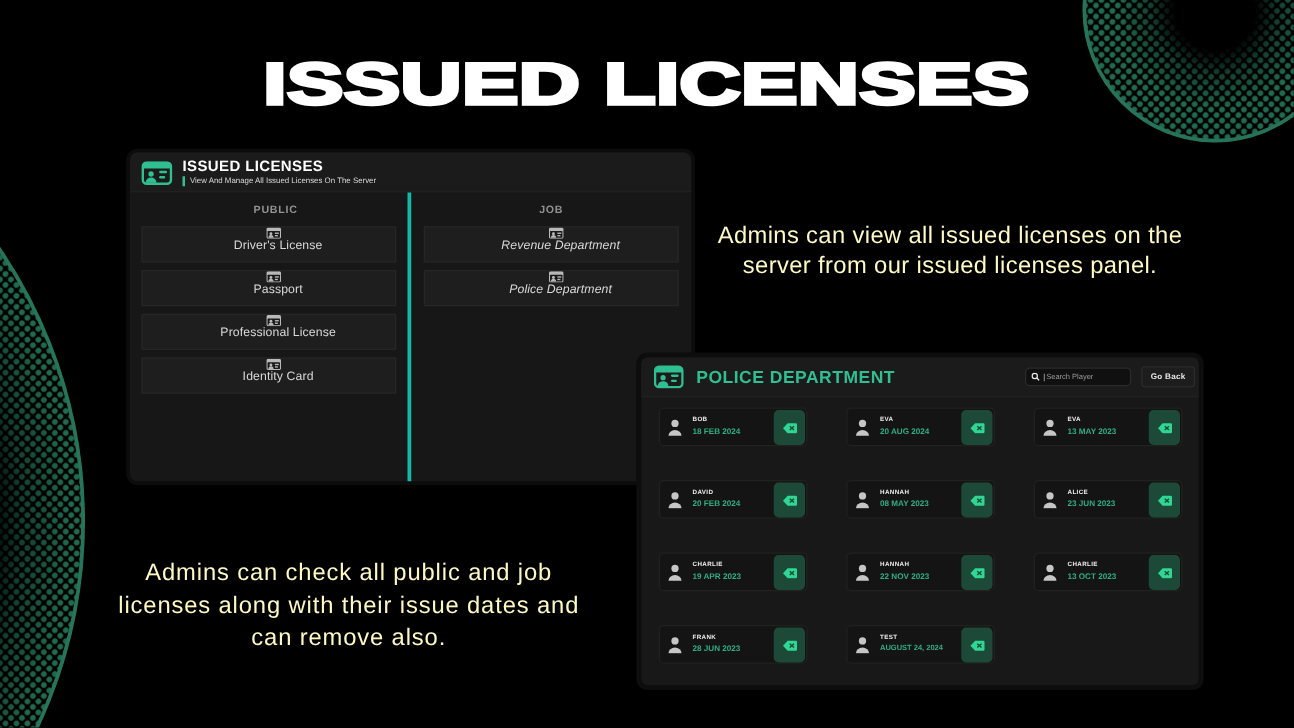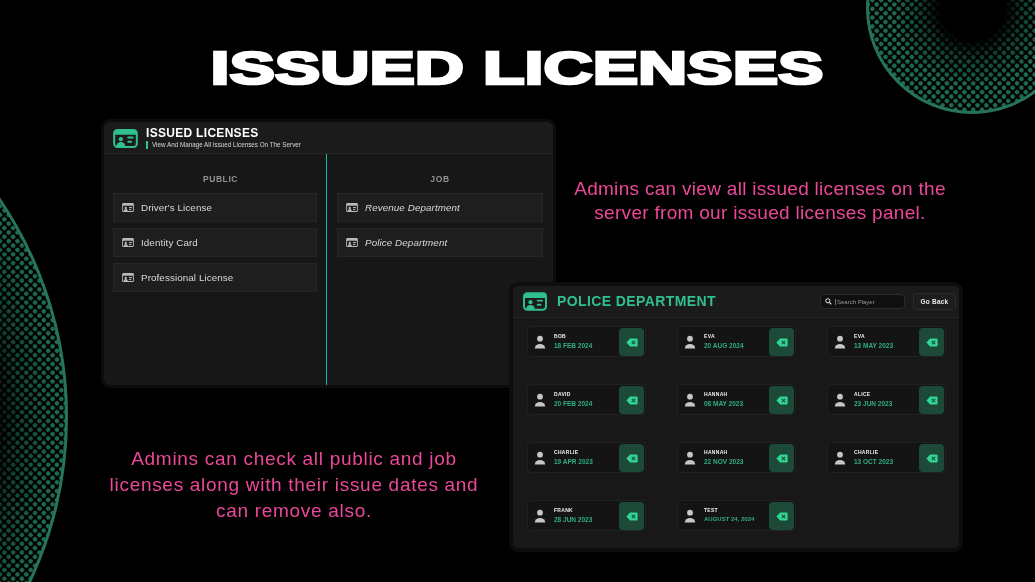--- a/index.html
+++ b/index.html
@@ -17,26 +17,26 @@
   #p1 .hdr{height:31px;display:flex;align-items:center;padding:0 0 0 9px;
       border-bottom:1px solid #262626;background:#1b1b1b;
       border-radius:6px 6px 0 0;}
   #p1 .hdr .ttl{margin-left:8px;}
   #p1 .hdr .t1{font-size:12px;font-weight:bold;color:#fff;letter-spacing:.3px;line-height:13px;position:relative;top:1px;}
   #p1 .hdr .t2{font-size:6.3px;color:#d8d8d8;line-height:8px;margin-top:2px;
       display:flex;align-items:center;}
   #p1 .hdr .t2 .bar{display:inline-block;width:2px;height:8px;background:#2fbf90;margin-right:4px;}
   #p1 .body{display:flex;height:231px;}
   #p1 .col{width:222px;box-sizing:border-box;}
-  #p1 .col.c2{width:227px;border-left:1px solid #14b8a6;}
+  #p1 .col.c2{width:227px;border-left:3px solid #14b8a6;}
   #p1 .coltitle{font-size:8.5px;font-weight:bold;color:#929292;letter-spacing:.6px;
-      text-align:center;margin:20px 0 9px;}
+      text-align:center;margin:8px 0 9px;}
   .lic{height:29px;border-radius:0;background:#1e1e1e;border:1px solid #262626;
       display:flex;align-items:center;margin:0 9px 6px 9px;box-sizing:border-box;
-      padding-left:8px;}
+      padding-left:8px;flex-direction:column;}
   #p1 .c2 .lic{margin:0 10px 6px 10px;font-style:italic;}
   .lic .txt{font-size:9.8px;color:#d9d9d9;margin-left:7px;letter-spacing:.1px;}
 
   
   #p2{position:absolute;left:509px;top:282px;width:454px;height:270px;
       background:#181818;border:4px solid #0d0d0d;border-radius:9px;
       box-sizing:border-box;}
   #p2 .hdr{height:31px;display:flex;align-items:center;padding:0 3px 0 10px;
       border-bottom:1px solid #262626;background:#1b1b1b;border-radius:5px 5px 0 0;}
   #p2 .hdr .t1{font-size:14px;font-weight:bold;color:#2fbf90;letter-spacing:.4px;margin-left:10px;position:relative;top:-1px;}
@@ -52,21 +52,21 @@
   .card{width:119px;height:31px;background:#141414;border:1px solid #212121;
       border-radius:4px;display:flex;align-items:center;box-sizing:border-box;
       padding-left:6px;position:relative;}
   .card .who{margin-left:8px;position:relative;top:-1px;}
   .card .nm{font-size:5px;font-weight:bold;color:#eeeeee;letter-spacing:.3px;}
   .card .dt{font-size:6.5px;font-weight:bold;color:#2fae80;letter-spacing:0;margin-top:3px;}
   .card .del{position:absolute;right:1px;top:1px;width:25px;height:28px;
       background:#1d4a38;border-radius:4px;display:flex;align-items:center;justify-content:center;}
 
   
-  .para{position:absolute;color:#ec4899;font-size:19px;text-align:center;}
+  .para{position:absolute;color:#fef9c3;font-size:19px;text-align:center;}
 </style>
 </head>
 <body>
 
 <svg class="abs" width="1035" height="582" viewBox="0 0 1035 582" style="left:0;top:0">
   <defs>
     <pattern id="dots" width="6.2" height="6.2" patternUnits="userSpaceOnUse" patternTransform="rotate(45)">
       <circle cx="3.1" cy="3.1" r="2.25" fill="#1e6b52"></circle>
     </pattern>
     <radialGradient id="g1" gradientUnits="userSpaceOnUse" cx="972" cy="8" r="106">
@@ -131,32 +131,43 @@
         </div>
       <div class="lic">
           <svg width="12" height="9" viewBox="0 0 26 20">
             <rect x="0" y="0" width="26" height="20" rx="3" fill="#b9b9b9"></rect>
             <rect x="2" y="6" width="22" height="12" rx="1" fill="#191919"></rect>
             <circle cx="8" cy="11" r="2.6" fill="#b9b9b9"></circle>
             <path d="M3.6 18 a4.5 4.5 0 0 1 9 0 Z" fill="#b9b9b9"></path>
             <rect x="15" y="9" width="7" height="2.4" fill="#b9b9b9"></rect>
             <rect x="15" y="13.4" width="5.4" height="2.4" fill="#b9b9b9"></rect>
           </svg>
+          <span class="txt">Passport</span>
+        </div>
+      <div class="lic">
+          <svg width="12" height="9" viewBox="0 0 26 20">
+            <rect x="0" y="0" width="26" height="20" rx="3" fill="#b9b9b9"></rect>
+            <rect x="2" y="6" width="22" height="12" rx="1" fill="#191919"></rect>
+            <circle cx="8" cy="11" r="2.6" fill="#b9b9b9"></circle>
+            <path d="M3.6 18 a4.5 4.5 0 0 1 9 0 Z" fill="#b9b9b9"></path>
+            <rect x="15" y="9" width="7" height="2.4" fill="#b9b9b9"></rect>
+            <rect x="15" y="13.4" width="5.4" height="2.4" fill="#b9b9b9"></rect>
+          </svg>
+          <span class="txt">Professional License</span>
+        </div>
+      <div class="lic">
+          <svg width="12" height="9" viewBox="0 0 26 20">
+            <rect x="0" y="0" width="26" height="20" rx="3" fill="#b9b9b9"></rect>
+            <rect x="2" y="6" width="22" height="12" rx="1" fill="#191919"></rect>
+            <circle cx="8" cy="11" r="2.6" fill="#b9b9b9"></circle>
+            <path d="M3.6 18 a4.5 4.5 0 0 1 9 0 Z" fill="#b9b9b9"></path>
+            <rect x="15" y="9" width="7" height="2.4" fill="#b9b9b9"></rect>
+            <rect x="15" y="13.4" width="5.4" height="2.4" fill="#b9b9b9"></rect>
+          </svg>
           <span class="txt">Identity Card</span>
-        </div>
-      <div class="lic">
-          <svg width="12" height="9" viewBox="0 0 26 20">
-            <rect x="0" y="0" width="26" height="20" rx="3" fill="#b9b9b9"></rect>
-            <rect x="2" y="6" width="22" height="12" rx="1" fill="#191919"></rect>
-            <circle cx="8" cy="11" r="2.6" fill="#b9b9b9"></circle>
-            <path d="M3.6 18 a4.5 4.5 0 0 1 9 0 Z" fill="#b9b9b9"></path>
-            <rect x="15" y="9" width="7" height="2.4" fill="#b9b9b9"></rect>
-            <rect x="15" y="13.4" width="5.4" height="2.4" fill="#b9b9b9"></rect>
-          </svg>
-          <span class="txt">Professional License</span>
         </div>
     </div>
     <div class="col c2">
       <div class="coltitle">JOB</div>
       <div class="lic">
           <svg width="12" height="9" viewBox="0 0 26 20">
             <rect x="0" y="0" width="26" height="20" rx="3" fill="#b9b9b9"></rect>
             <rect x="2" y="6" width="22" height="12" rx="1" fill="#191919"></rect>
             <circle cx="8" cy="11" r="2.6" fill="#b9b9b9"></circle>
             <path d="M3.6 18 a4.5 4.5 0 0 1 9 0 Z" fill="#b9b9b9"></path>
@@ -177,21 +188,21 @@
           <span class="txt">Police Department</span>
         </div>
     </div>
   </div>
 </div>
 
 <div class="para" style="left:560px;top:177px;width:400px;line-height:24px;letter-spacing:.3px;">
 Admins can view all issued licenses on the<br>server from our issued licenses panel.
 </div>
 
-<div class="para" style="left:94px;top:446px;width:400px;line-height:26px;letter-spacing:.7px;">
+<div class="para" style="left:79px;top:446px;width:400px;line-height:26px;letter-spacing:.7px;">
 Admins can check all public and job<br>licenses along with their issue dates and<br>can remove also.
 </div>
 
 <div id="p2">
   <div class="hdr">
     <svg width="24" height="19" viewBox="0 0 26 20">
       <rect x="1.1" y="1.1" width="23.8" height="17.8" rx="3.4" fill="none" stroke="#2fbf90" stroke-width="2.1"></rect>
       <path d="M1.1 6.1 L24.9 6.1 L24.9 4.5 A3.4 3.4 0 0 0 21.5 1.1 L4.5 1.1 A3.4 3.4 0 0 0 1.1 4.5 Z" fill="#2fbf90"></path>
       <circle cx="8.1" cy="10.7" r="2.25" fill="#2fbf90"></circle>
       <path d="M3.5 18 a4.6 4.3 0 0 1 9.2 0 Z" fill="#2fbf90"></path>

